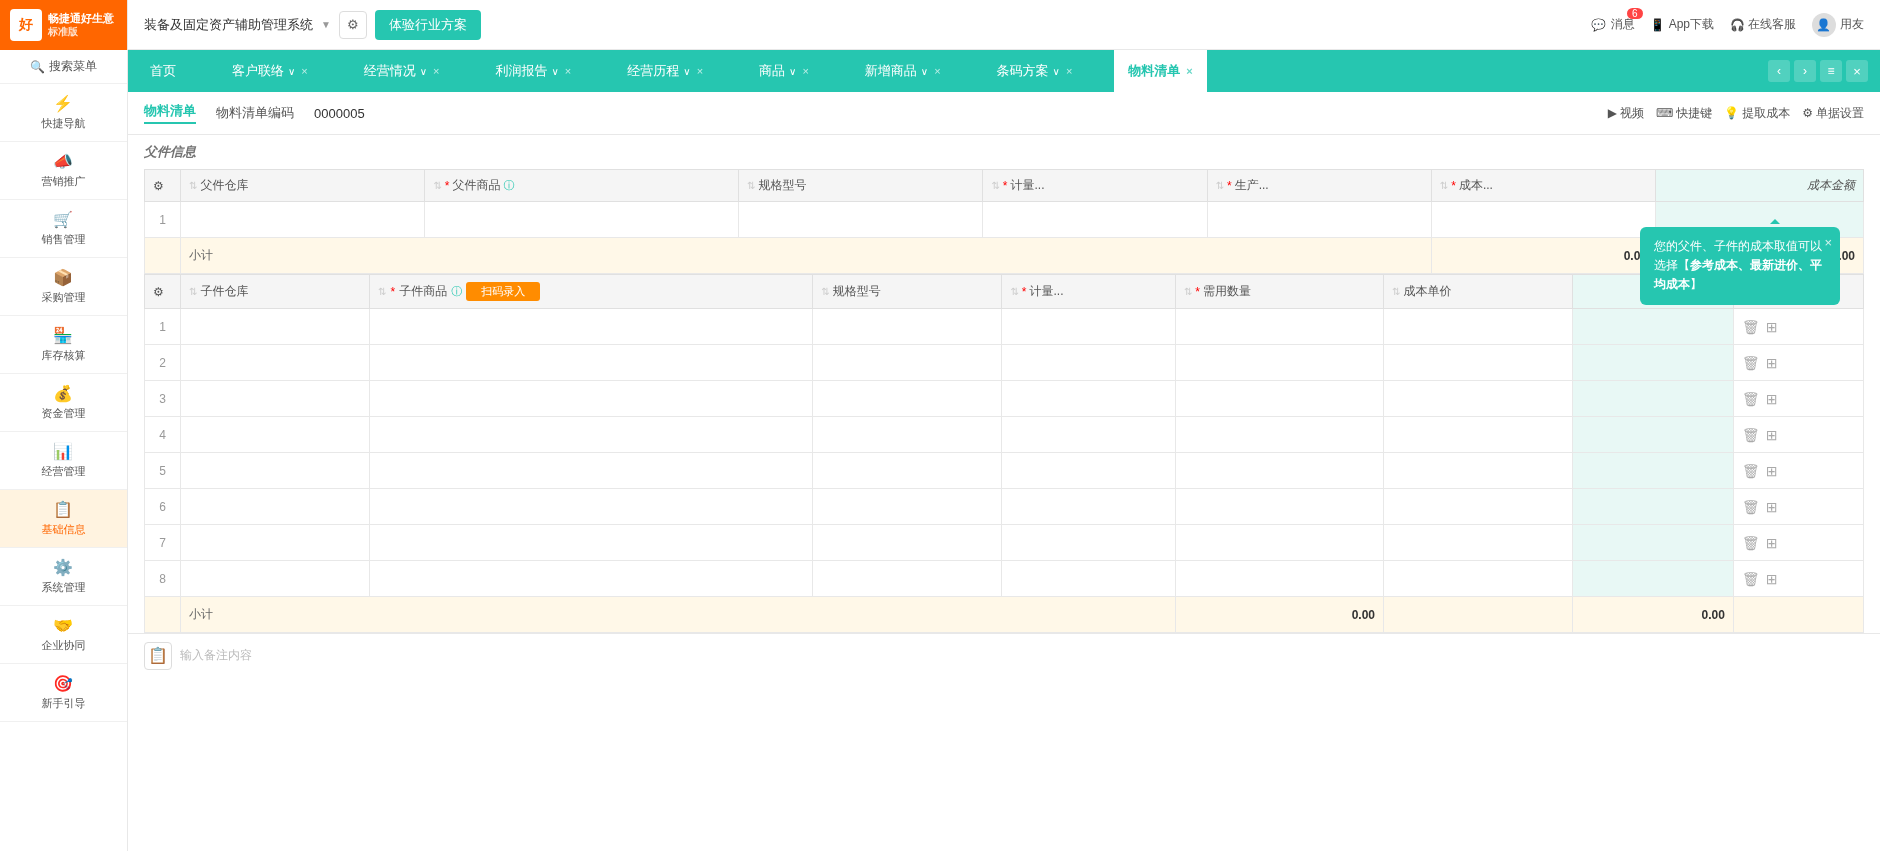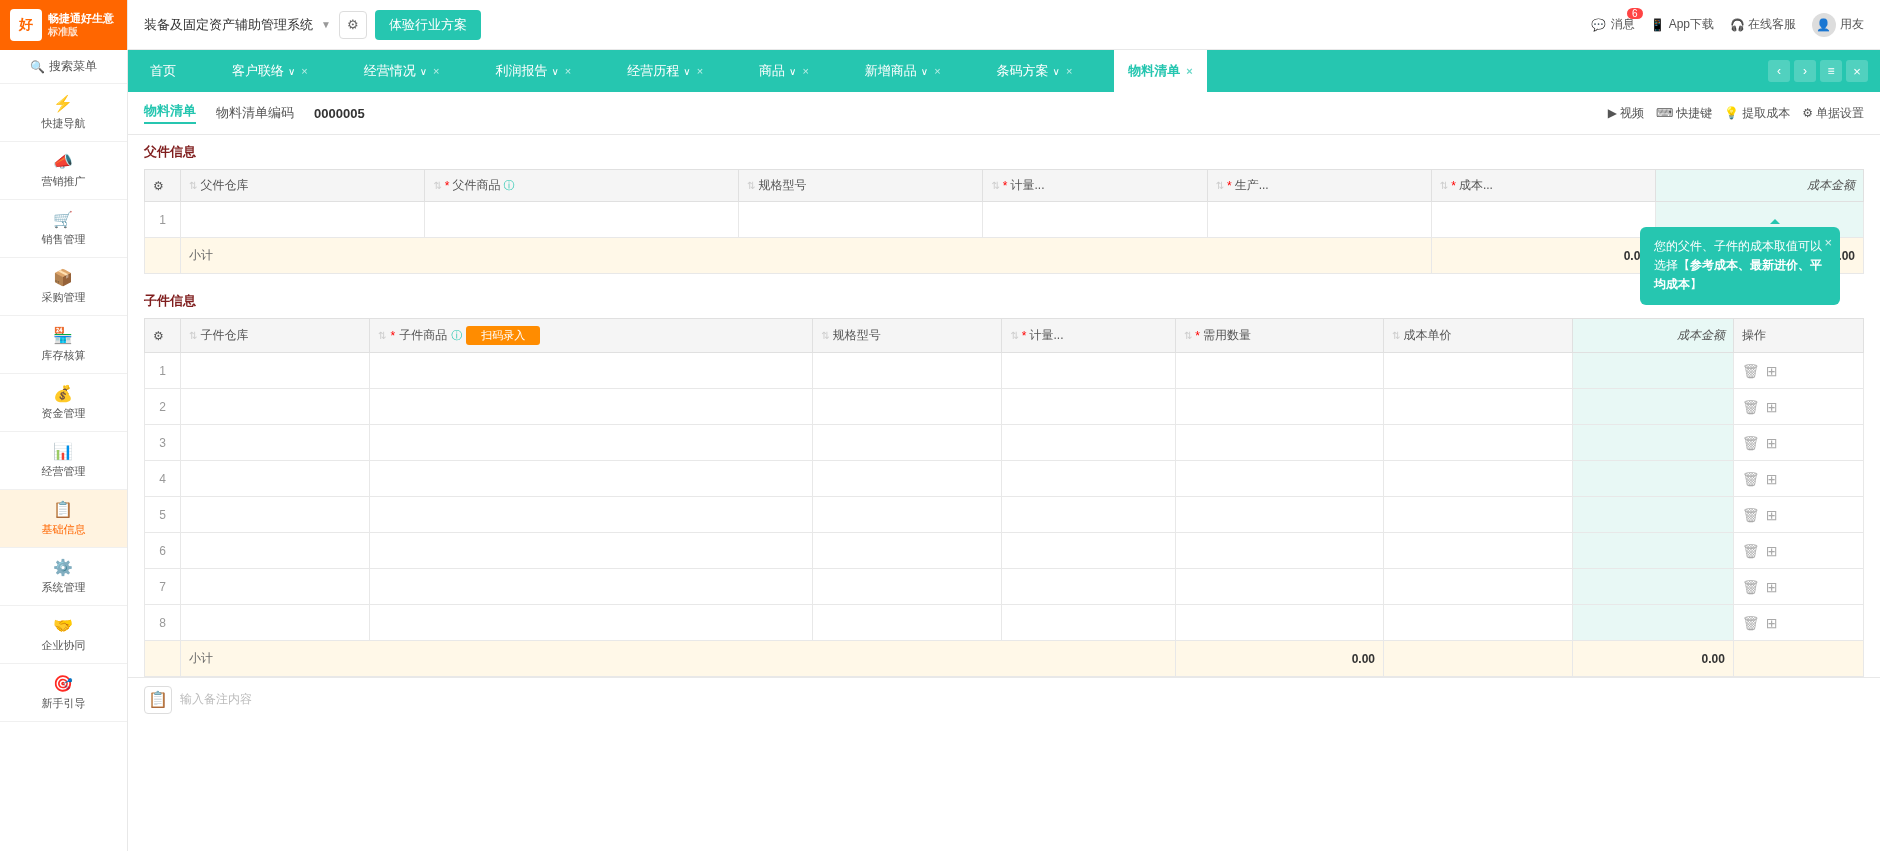--- a/index.html
+++ b/index.html
@@ -193,37 +193,38 @@
       color: #555;
       cursor: pointer;
       padding-bottom: 2px;
     }
     .sub-header-left .tab.active {
       color: #26c6b0;
       border-bottom: 2px solid #26c6b0;
       font-weight: bold;
     }
     .sub-header-label { font-size: 13px; color: #555; }
-    .sub-header-value { font-size: 13px; color: #333; font-weight: bold; }
+    .sub-header-value { font-size: 13px; color: #333; font-weight: normal; }
     .sub-header-right {
       display: flex;
       align-items: center;
       gap: 12px;
       font-size: 12px;
       color: #555;
     }
     .sub-header-right .action { cursor: pointer; display: flex; align-items: center; gap: 3px; }
 
     
     .section-title {
       padding: 8px 16px;
       font-size: 13px;
-      color: #7f1d1d;
+      color: #737373;
       font-weight: bold;
       background: #fff;
+      font-style: italic;
     }
 
     
     .table-container {
       padding: 0 16px;
     }
     table {
       width: 100%;
       border-collapse: collapse;
       font-size: 12px;
@@ -569,21 +570,20 @@
           <tr class="subtotal-row">
             <td></td>
             <td colspan="5"><span class="subtotal-label">小计</span></td>
             <td class="col-cost">0.00</td>
             <td class="cost-amount-col col-cost">0.00</td>
           </tr>
         </tbody>
       </table>
     </div>
 
-    <div class="section-title" style="margin-top:10px">子件信息</div>
     <div class="table-container">
       <table>
         <thead>
           <tr>
             <th style="width:36px">⚙</th>
             <th>
                 <div class="col-header-with-icon"><span class="sort-icon">⇅</span>子件仓库</div>
               </th>
             <th>
               <div class="col-header-with-icon" style="gap:4px">

